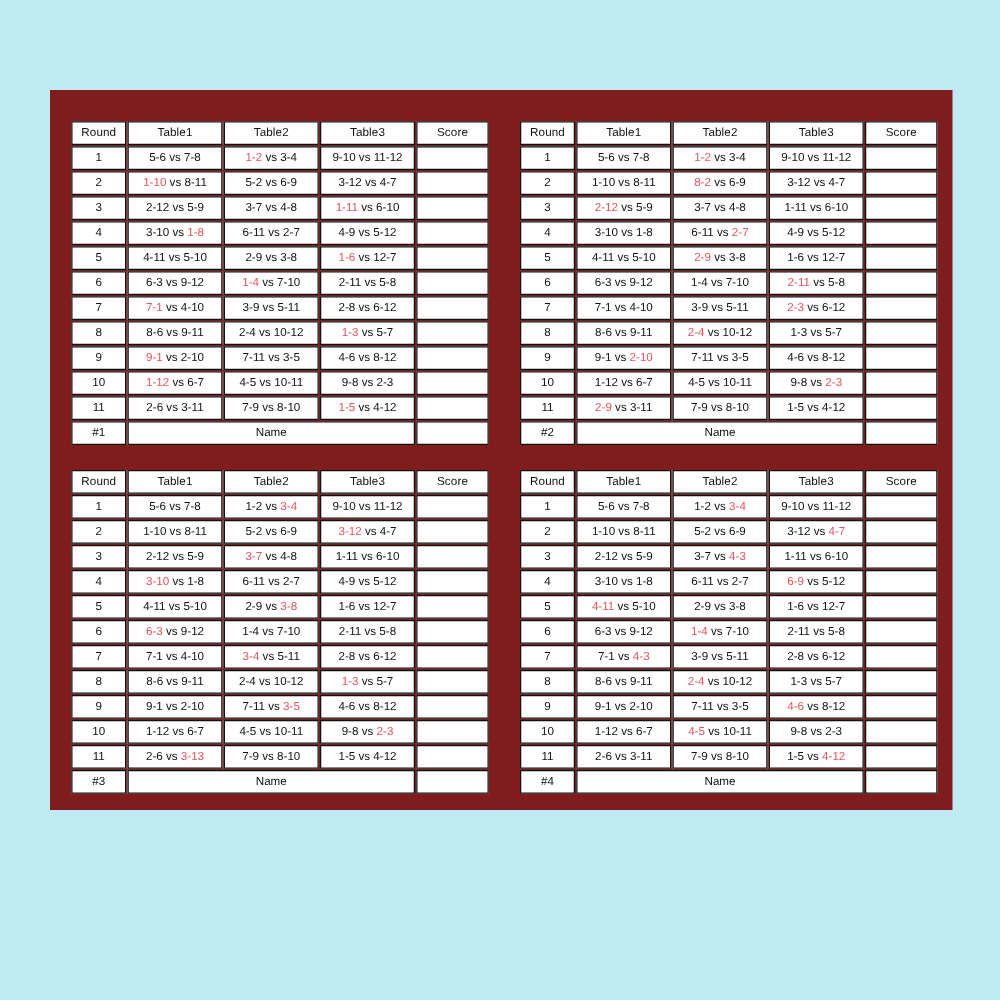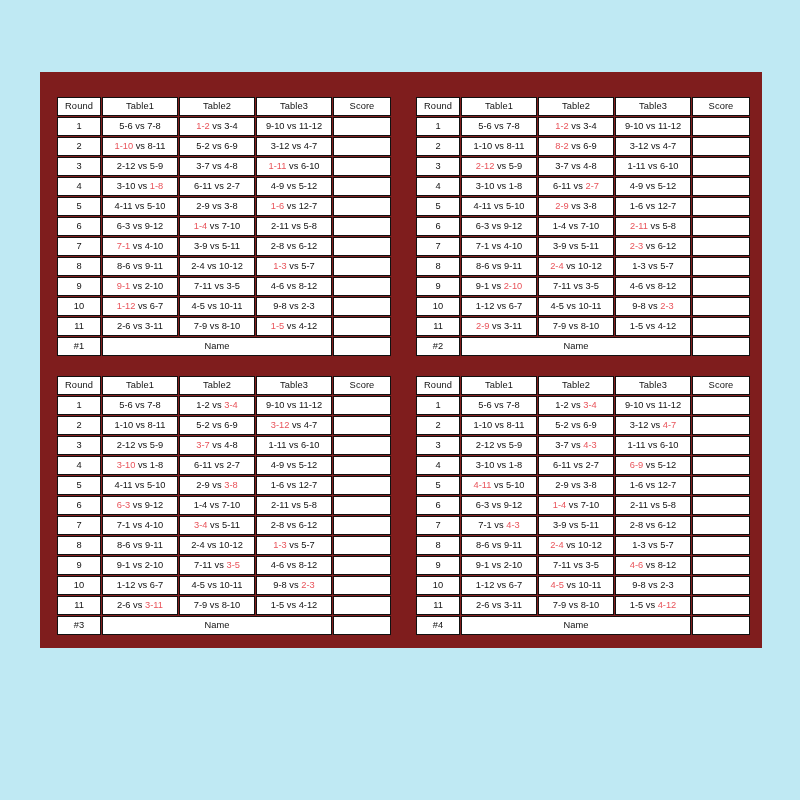--- a/index.html
+++ b/index.html
@@ -375,21 +375,21 @@
             </tr>
             <tr>
               <td class="cell-round">10</td>
               <td>1-12 vs 6-7</td>
               <td>4-5 vs 10-11</td>
               <td>9-8 vs <span class="hl">2-3</span></td>
               <td></td>
             </tr>
             <tr>
               <td class="cell-round">11</td>
-              <td>2-6 vs <span class="hl">3-11</span></td>
+              <td>2-6 vs <span class="hl">3-13</span></td>
               <td>7-9 vs 8-10</td>
               <td>1-5 vs 4-12</td>
               <td></td>
             </tr>
             <tr>
               <td class="player-tag">#3</td>
               <td class="name-cell" colspan="3">Name</td>
               <td></td>
             </tr>
           </tbody>

